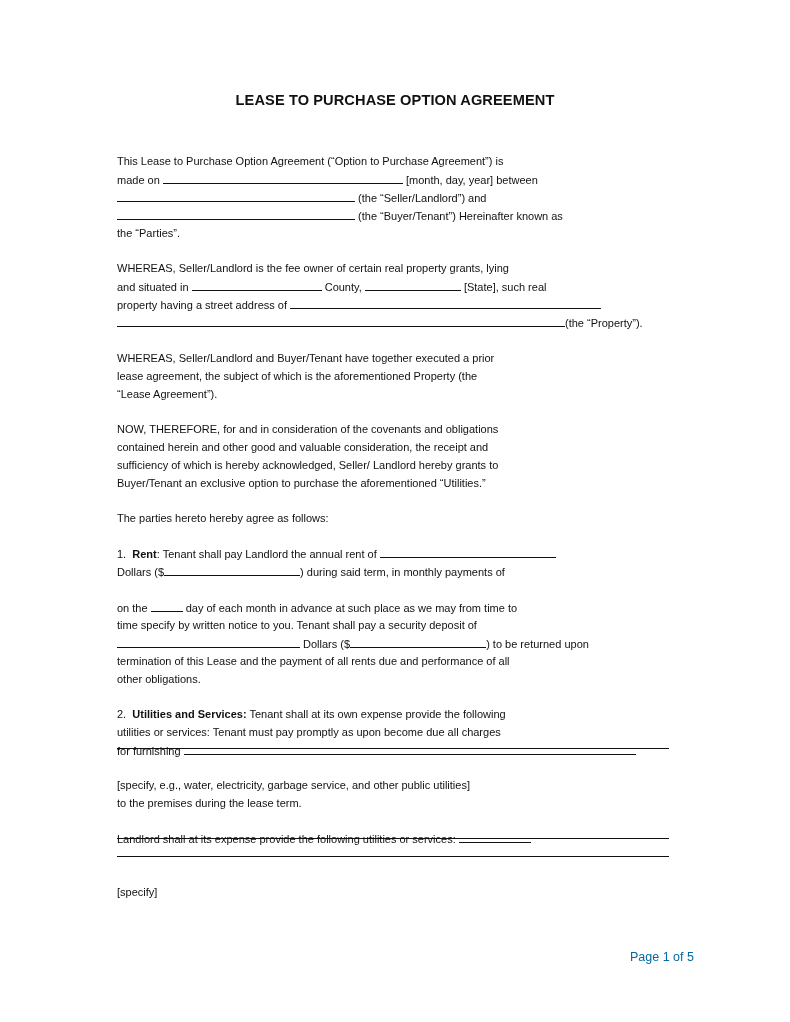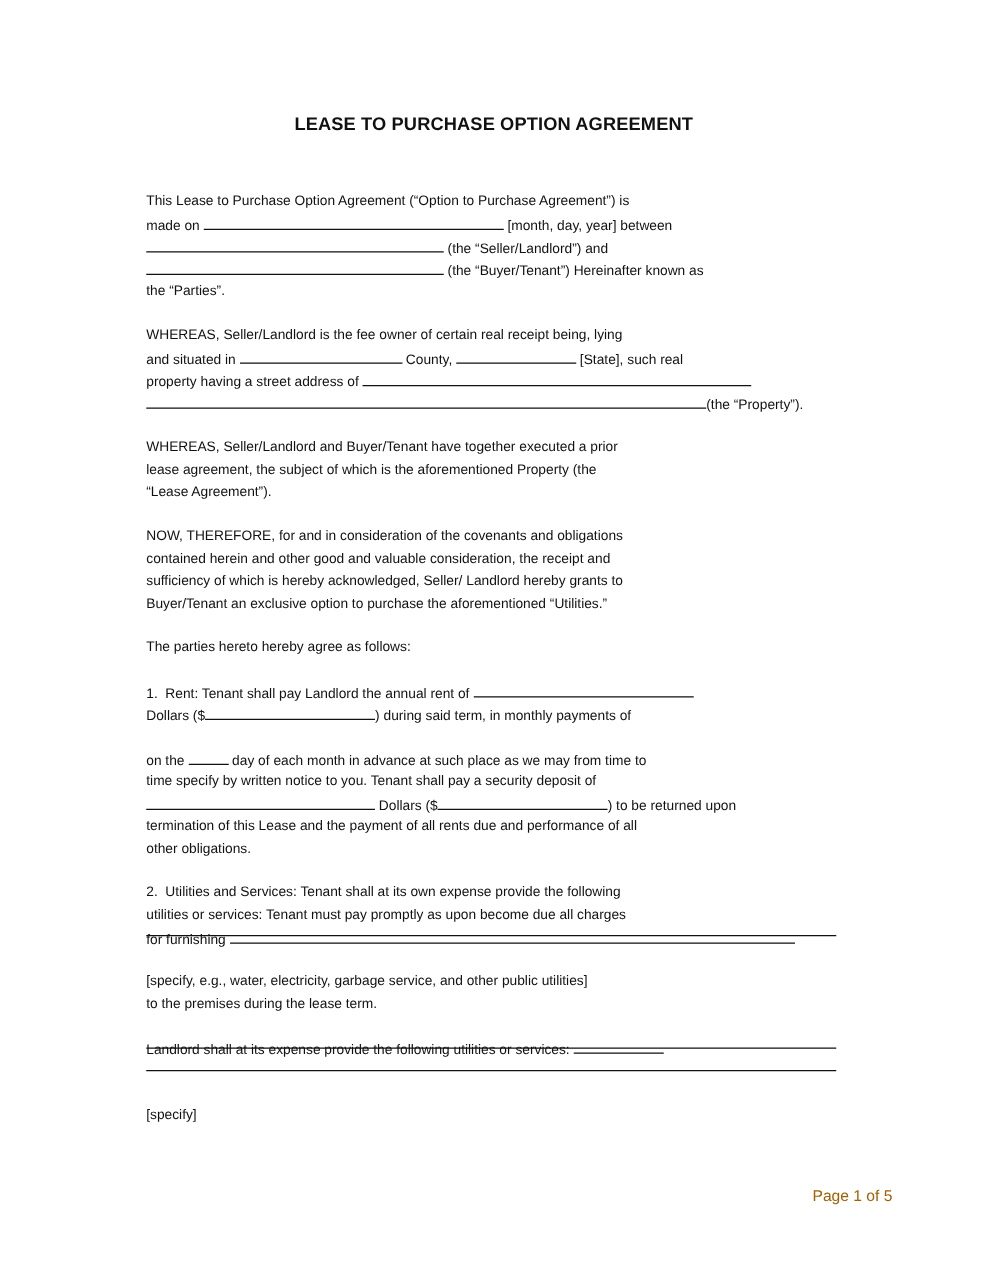--- a/index.html
+++ b/index.html
@@ -4,37 +4,37 @@
 <style>
   html, body { margin: 0; padding: 0; background: #ffffff; }
   body { width: 790px; height: 1022px; position: relative; overflow: hidden;
          font-family: "Liberation Sans", sans-serif; color: #111111; }
   .page { position: absolute; left: 0; top: 0; width: 790px; height: 794px; background: #fff; }
   .title { position: absolute; top: 92px; left: 0; width: 790px; text-align: center;
            font-weight: bold; font-size: 14.6px; letter-spacing: 0.1px; }
   .ln { position: absolute; left: 117px; font-size: 11px; line-height: 18px; white-space: pre; margin-top: 24px; }
   .blank { display: inline-block; border-bottom: 1px solid #111; height: 13px; vertical-align: baseline; }
   .fullrule { position: absolute; left: 117px; width: 552px; border-bottom: 1px solid #111; height: 0; }
-  b { font-weight: normal; }
-  .footer { position: absolute; left: 650px; top: 950px; font-size: 12.5px; color: #a16207; }
+  b { font-weight: bold; }
+  .footer { position: absolute; left: 630px; top: 950px; font-size: 12.5px; color: #0369a1; }
 </style>
 </head>
 <body>
 
 <div class="page">
 
   <div class="title">LEASE TO PURCHASE OPTION AGREEMENT</div>
 
   <div class="ln" style="top:128px"><span>This Lease to Purchase Option Agreement (“Option to Purchase Agreement”) is</span></div>
   <div class="ln" style="top:146px"><span>made on </span><span class="blank" style="width:240px"></span><span> [month, day, year] between</span></div>
   <div class="ln" style="top:164px"><span class="blank" style="width:238px"></span><span> (the “Seller/Landlord”) and</span></div>
   <div class="ln" style="top:182px"><span class="blank" style="width:238px"></span><span> (the “Buyer/Tenant”) Hereinafter known as</span></div>
   <div class="ln" style="top:200px"><span>the “Parties”.</span></div>
 
-  <div class="ln" style="top:235px"><span>WHEREAS, Seller/Landlord is the fee owner of certain real receipt being, lying</span></div>
+  <div class="ln" style="top:235px"><span>WHEREAS, Seller/Landlord is the fee owner of certain real property grants, lying</span></div>
   <div class="ln" style="top:253px"><span>and situated in </span><span class="blank" style="width:130px"></span><span> County, </span><span class="blank" style="width:96px"></span><span> [State], such real</span></div>
   <div class="ln" style="top:271px"><span>property having a street address of </span><span class="blank" style="width:311px"></span></div>
   <div class="ln" style="top:289px"><span class="blank" style="width:448px"></span><span>(the “Property”).</span></div>
 
   <div class="ln" style="top:325px"><span>WHEREAS, Seller/Landlord and Buyer/Tenant have together executed a prior</span></div>
   <div class="ln" style="top:343px"><span>lease agreement, the subject of which is the aforementioned Property (the</span></div>
   <div class="ln" style="top:361px"><span>“Lease Agreement”).</span></div>
 
   <div class="ln" style="top:396px"><span>NOW, THEREFORE, for and in consideration of the covenants and obligations</span></div>
   <div class="ln" style="top:414px"><span>contained herein and other good and valuable consideration, the receipt and</span></div>

